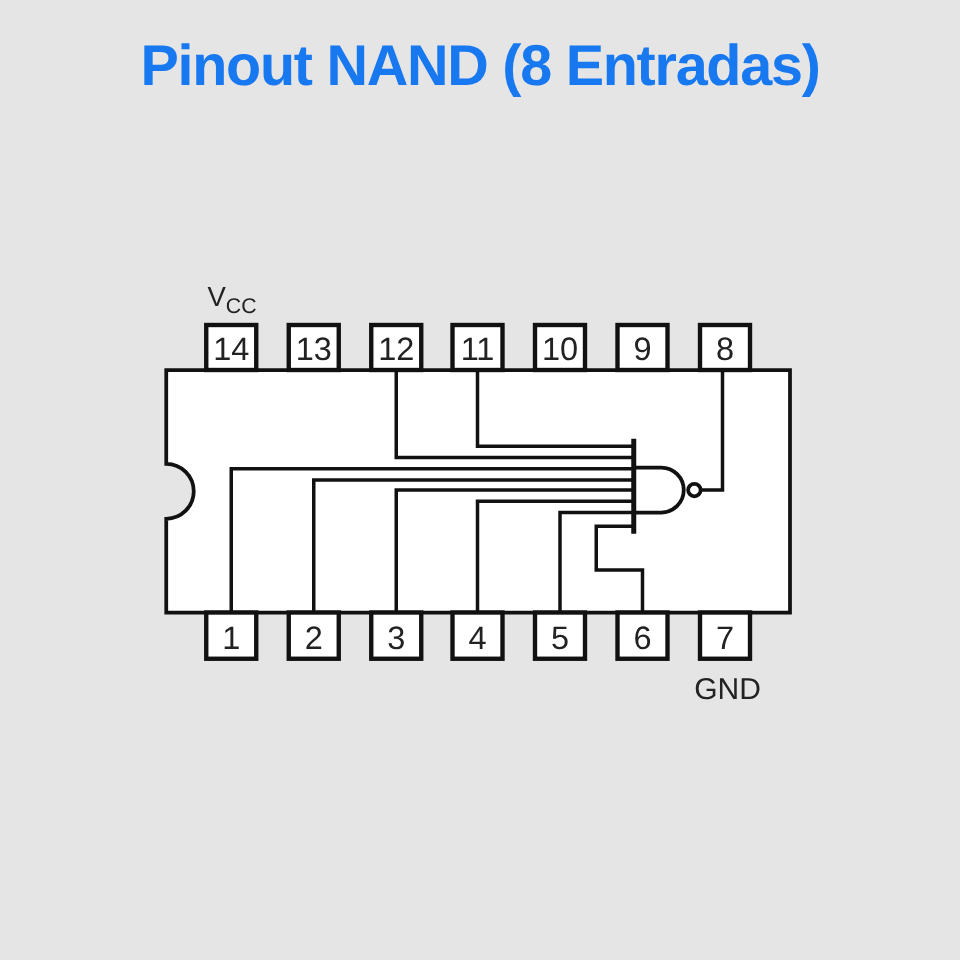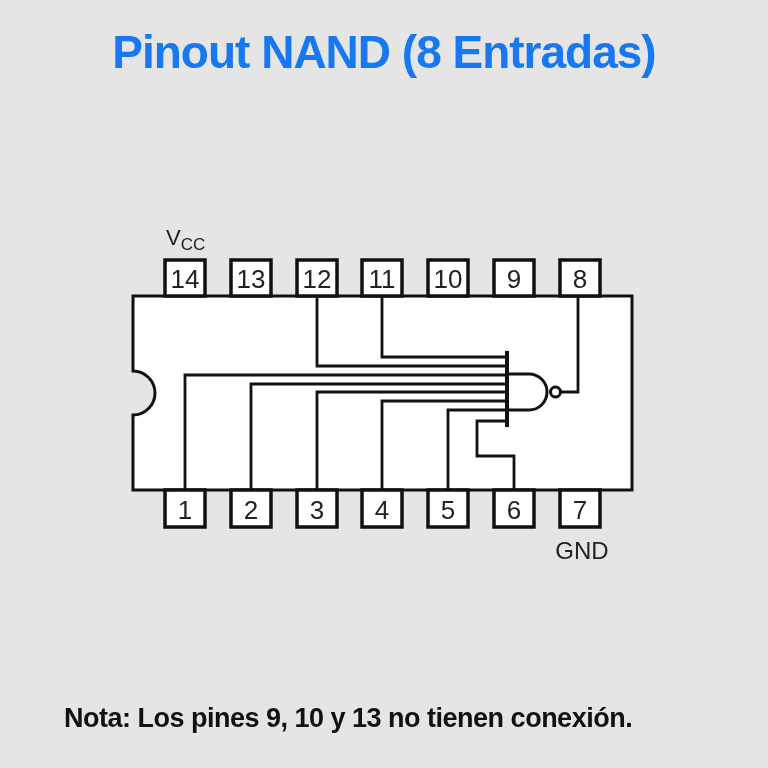--- a/index.html
+++ b/index.html
@@ -180,15 +180,14 @@
     </g>
     <g>
       <rect class="pin-box" x="560" y="490" width="40" height="37"></rect>
       <text class="pin-num" x="580" y="519">7</text>
     </g>
 
     <text class="supply-label" x="166" y="245"><tspan>V</tspan><tspan class="supply-sub" dy="5">CC</tspan></text>
     <text class="gnd-label" x="582" y="559">GND</text>
   </svg>
 
-  <div class="note">Nota: Los pines 9, 10 y 13 no tienen conexión.</div>
 
 </div>
 
 </body></html>

